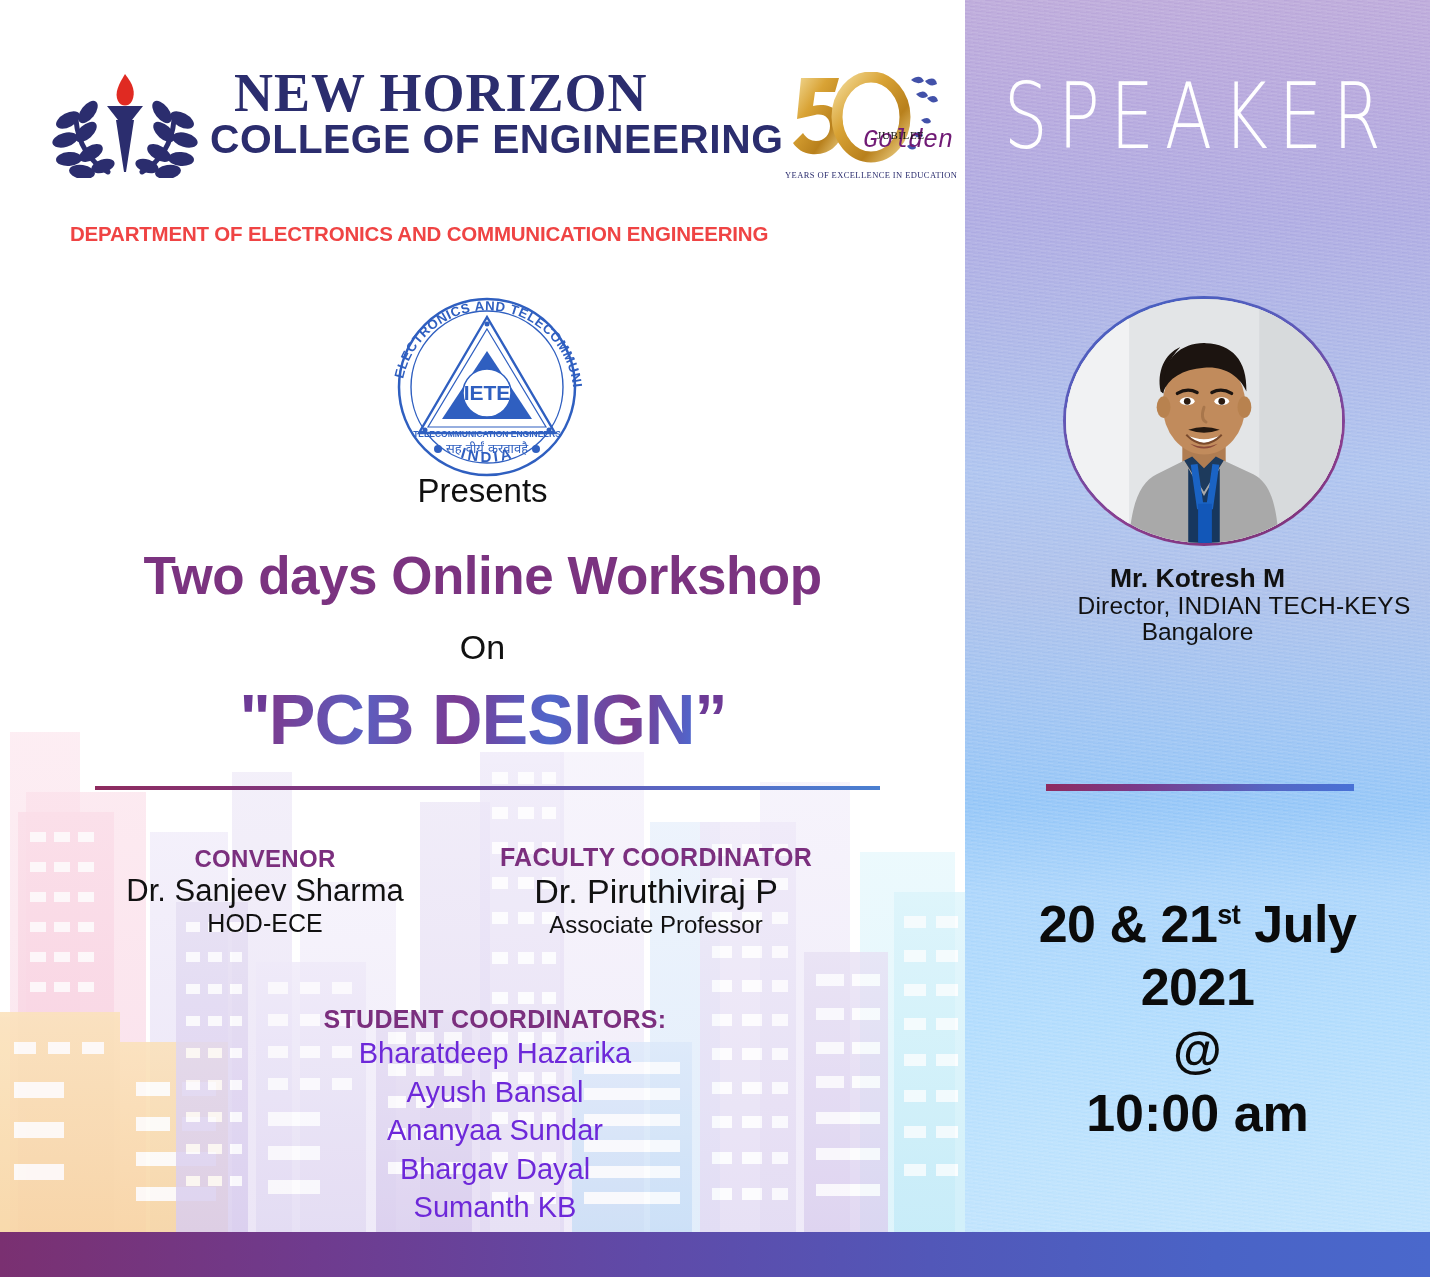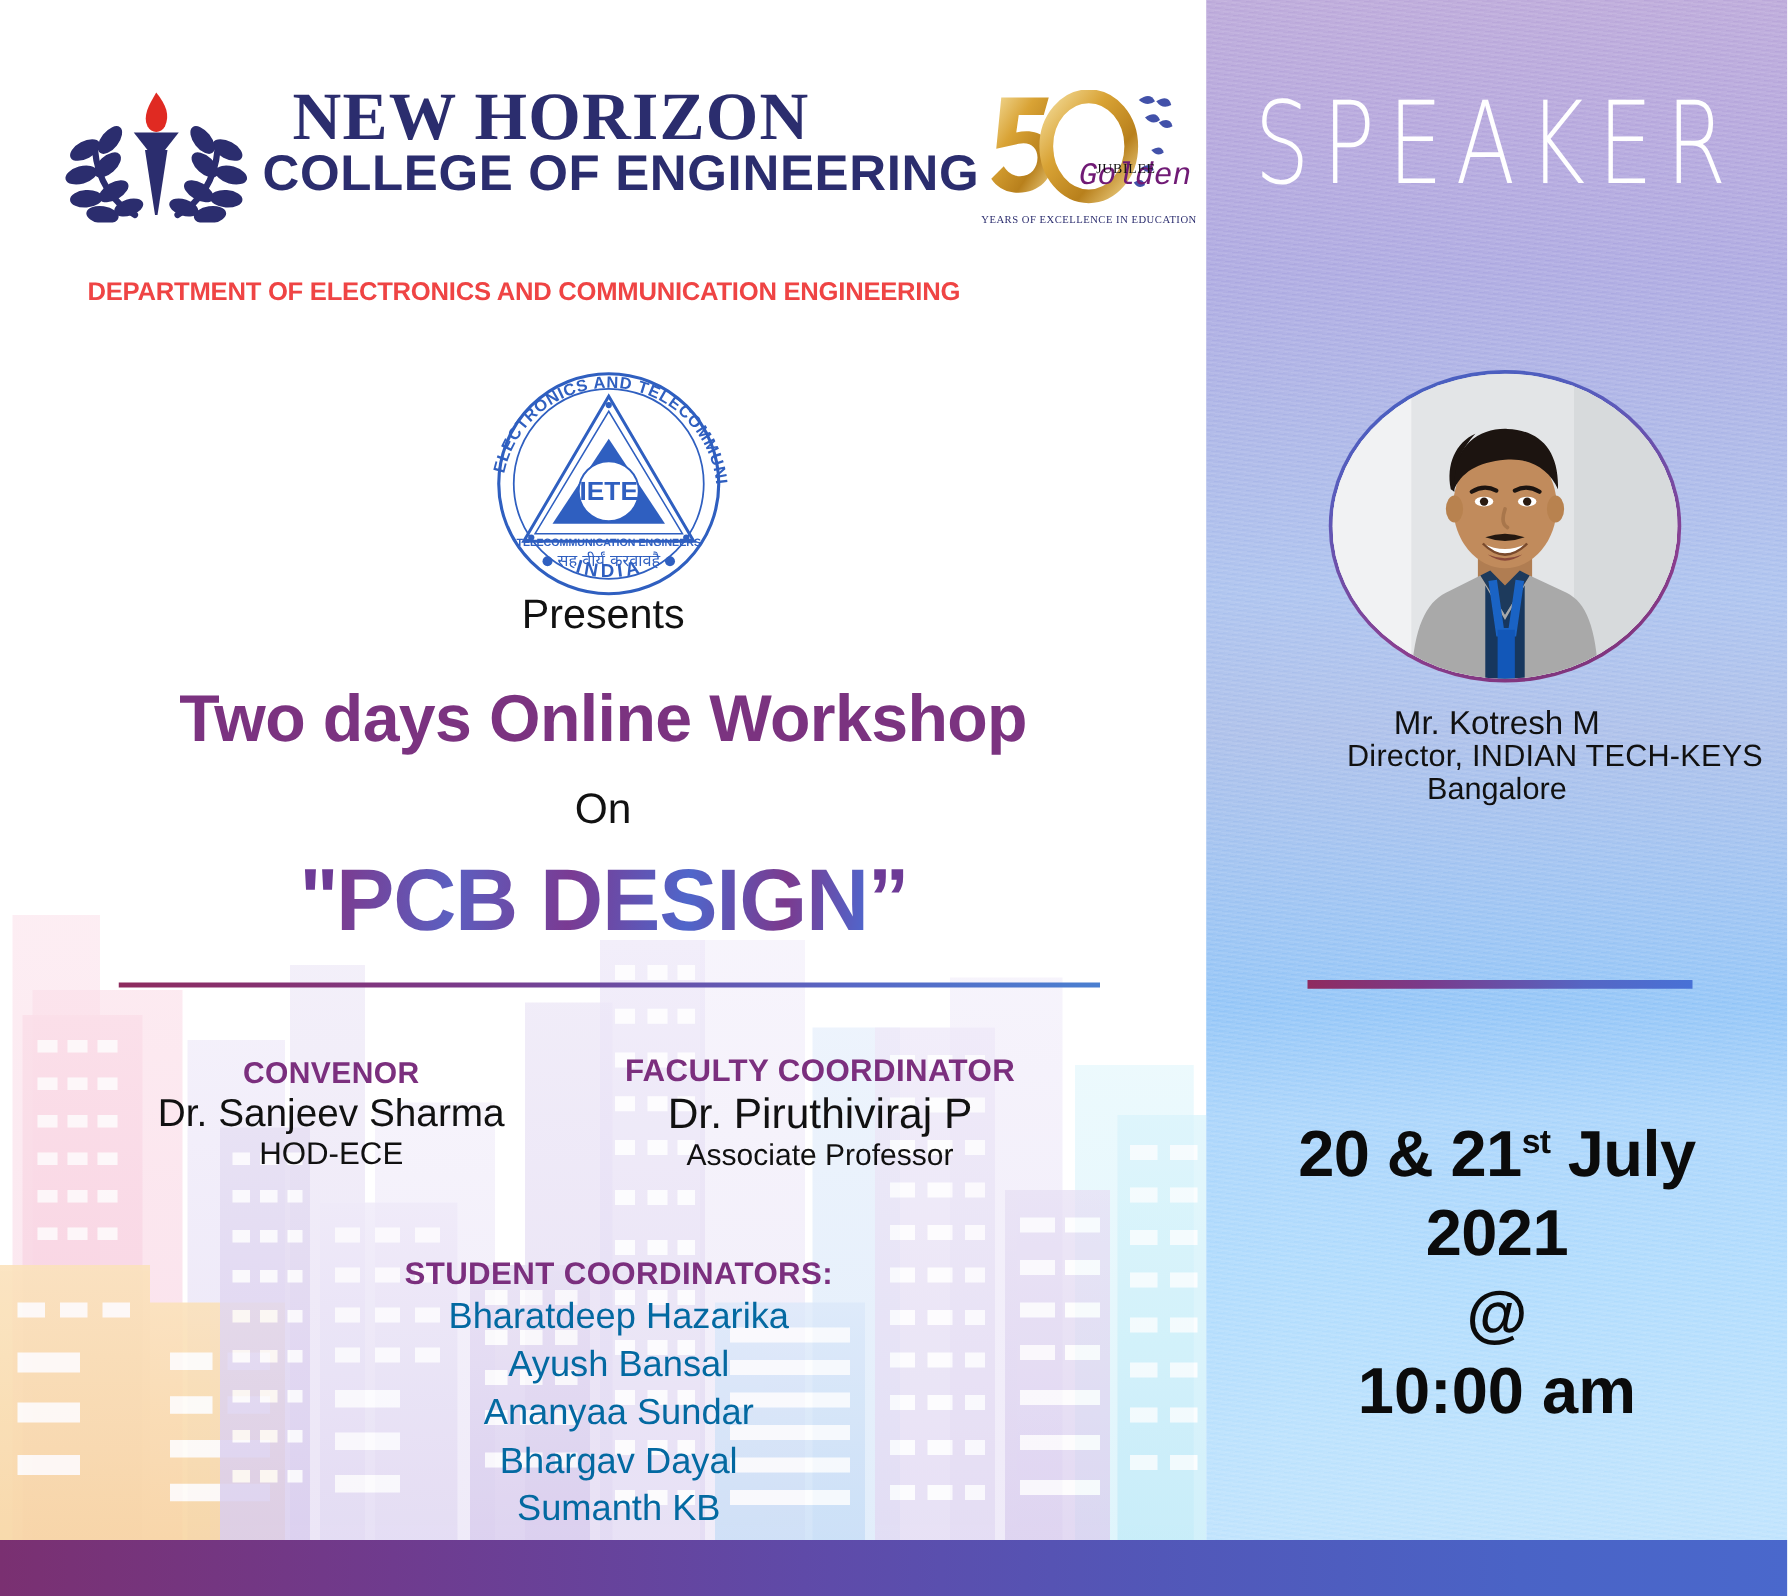--- a/index.html
+++ b/index.html
@@ -106,21 +106,21 @@
     font-weight:bold;font-size:24px;color:#7b2f7e;letter-spacing:.3px;
   }
   .role-head.fac{font-size:25px;}
   .person-name{font-size:31px;color:#111;line-height:1.15;}
   .person-name.big{font-size:34px;}
   .person-sub{font-size:25px;color:#111;line-height:1.15;}
   .person-sub.small{font-size:24px;}
 
   .students{position:absolute;left:230px;top:1005px;width:530px;text-align:center;}
   .stud-head{font-weight:bold;font-size:25px;color:#7b2f7e;letter-spacing:.3px;}
-  .stud-item{font-size:29px;color:#0369a1;line-height:1.33;}
+  .stud-item{font-size:29px;color:#6d28d9;line-height:1.33;}
 
   
   .right-panel{
     position:absolute;left:965px;top:0;width:465px;height:1277px;
     background:linear-gradient(180deg,
       #b9a5d8 0%, #b2a3db 8%, #aaa6e0 17%,
       #a9b3e6 27%, #a9c0ee 37%, #a9bde9 46%,
       #9dc0f0 54%, #8fc3f7 63%, #a7d3fb 70%,
       #addafd 80%, #b8e0fd 90%, #bfe3fd 100%);
     overflow:hidden;
@@ -144,21 +144,21 @@
     padding:3px;
     background:linear-gradient(160deg,#3f62c4 0%,#5b5bbb 30%,#8a3e8f 70%,#7a2f72 100%);
     box-sizing:border-box;
   }
   .photo-inner{
     width:100%;height:100%;border-radius:50%;overflow:hidden;position:relative;
     background:#dfe2e4;
   }
   .sp-name{
     position:absolute;left:965px;top:563px;width:465px;text-align:center;
-    font-weight:normal;font-size:26.5px;color:#111;
+    font-weight:bold;font-size:26.5px;color:#111;
   }
   .sp-role{
     position:absolute;left:965px;top:592px;width:558px;text-align:center;
     font-size:24.5px;color:#111;letter-spacing:.2px;
   }
   .sp-city{
     position:absolute;left:965px;top:618px;width:465px;text-align:center;
     font-size:24.5px;color:#111;
   }
   .divider-right{

